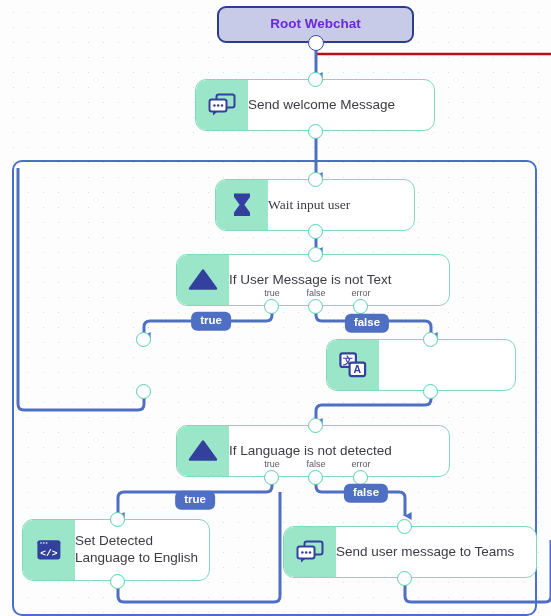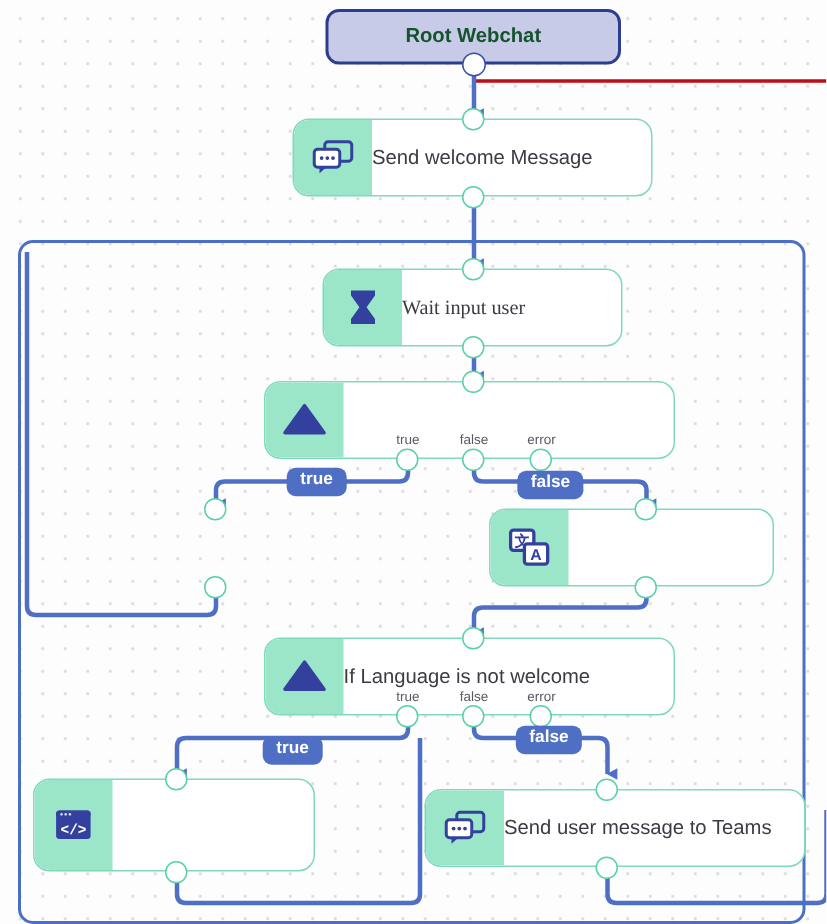--- a/index.html
+++ b/index.html
@@ -68,21 +68,21 @@
     border: 2px solid #2c3d8f;
     background: #c7cbe8;
     border-radius: 9px;
     justify-content: center;
   }
   .node.root .node-label {
     justify-content: center;
     padding: 0;
     font-weight: bold;
     font-size: 13.5px;
-    color: #14532d;
+    color: #6d28d9;
   }
   
   .port {
     position: absolute;
     width: 15px;
     height: 15px;
     border-radius: 50%;
     background: #ffffff;
     border: 1.6px solid #58d0a8;
     box-sizing: border-box;
@@ -188,20 +188,21 @@
   </div>
   <div class="port" style="left:308px; top:172px;"></div>
   <div class="port" style="left:308px; top:224px;"></div>
 
   <div class="node" style="left:176px; top:254px; width:274px; height:52px;">
     <div class="icon-pane">
       <svg width="30" height="24" viewBox="0 0 30 24">
         <path d="M15 2.5 L28 20.5 L2 20.5 Z" fill="#33409e" stroke="#33409e" stroke-width="2.4" stroke-linejoin="round"></path>
       </svg>
     </div>
+    <div class="node-label">If User Message is not Text</div>
   </div>
   <div class="port" style="left:308px; top:247px;"></div>
   <div class="port" style="left:264px; top:299px;"></div>
   <div class="port" style="left:308px; top:299px;"></div>
   <div class="port" style="left:353px; top:299px;"></div>
   <div class="port-caption" style="left:272px; top:288px;">true</div>
   <div class="port-caption" style="left:316px; top:288px;">false</div>
   <div class="port-caption" style="left:361px; top:288px;">error</div>
 
   <div class="badge" style="left:211px; top:321px;">true</div>
@@ -222,21 +223,21 @@
   </div>
   <div class="port" style="left:423px; top:332px;"></div>
   <div class="port" style="left:423px; top:384px;"></div>
 
   <div class="node" style="left:176px; top:425px; width:274px; height:52px;">
     <div class="icon-pane">
       <svg width="30" height="24" viewBox="0 0 30 24">
         <path d="M15 2.5 L28 20.5 L2 20.5 Z" fill="#33409e" stroke="#33409e" stroke-width="2.4" stroke-linejoin="round"></path>
       </svg>
     </div>
-    <div class="node-label">If Language is not welcome</div>
+    <div class="node-label">If Language is not detected</div>
   </div>
   <div class="port" style="left:308px; top:418px;"></div>
   <div class="port" style="left:264px; top:470px;"></div>
   <div class="port" style="left:308px; top:470px;"></div>
   <div class="port" style="left:353px; top:470px;"></div>
   <div class="port-caption" style="left:272px; top:459px;">true</div>
   <div class="port-caption" style="left:316px; top:459px;">false</div>
   <div class="port-caption" style="left:361px; top:459px;">error</div>
 
   <div class="badge" style="left:195px; top:500px;">true</div>
@@ -246,20 +247,22 @@
     <div class="icon-pane">
       <svg width="26" height="24" viewBox="0 0 26 24">
         <rect x="1.4" y="2.4" width="23" height="19" rx="2.4" fill="#33409e"></rect>
         <rect x="1.4" y="2.4" width="23" height="4.6" rx="2.4" fill="#33409e"></rect>
         <circle cx="5" cy="4.9" r="0.85" fill="#cfd6f5"></circle>
         <circle cx="7.8" cy="4.9" r="0.85" fill="#cfd6f5"></circle>
         <circle cx="10.6" cy="4.9" r="0.85" fill="#cfd6f5"></circle>
         <text x="13" y="17.8" font-size="9.6" font-family="'Liberation Mono', monospace" fill="#ffffff" text-anchor="middle" font-weight="bold">&lt;/&gt;</text>
       </svg>
     </div>
+    <div class="node-label">Set Detected
+Language to English</div>
   </div>
   <div class="port" style="left:110px; top:512px;"></div>
   <div class="port" style="left:110px; top:574px;"></div>
 
   <div class="node" style="left:283px; top:526px; width:254px; height:52px;">
     <div class="icon-pane">
       <svg width="28" height="24" viewBox="0 0 28 24">
         <rect x="8.5" y="1.5" width="18" height="13" rx="2.2" fill="none" stroke="#33409e" stroke-width="2"></rect>
         <rect x="1.5" y="6.5" width="17" height="12" rx="2.2" fill="#ffffff" stroke="#33409e" stroke-width="2"></rect>
         <path d="M5 18.5 L5 22.5 L9.5 18.5 Z" fill="#33409e"></path>

